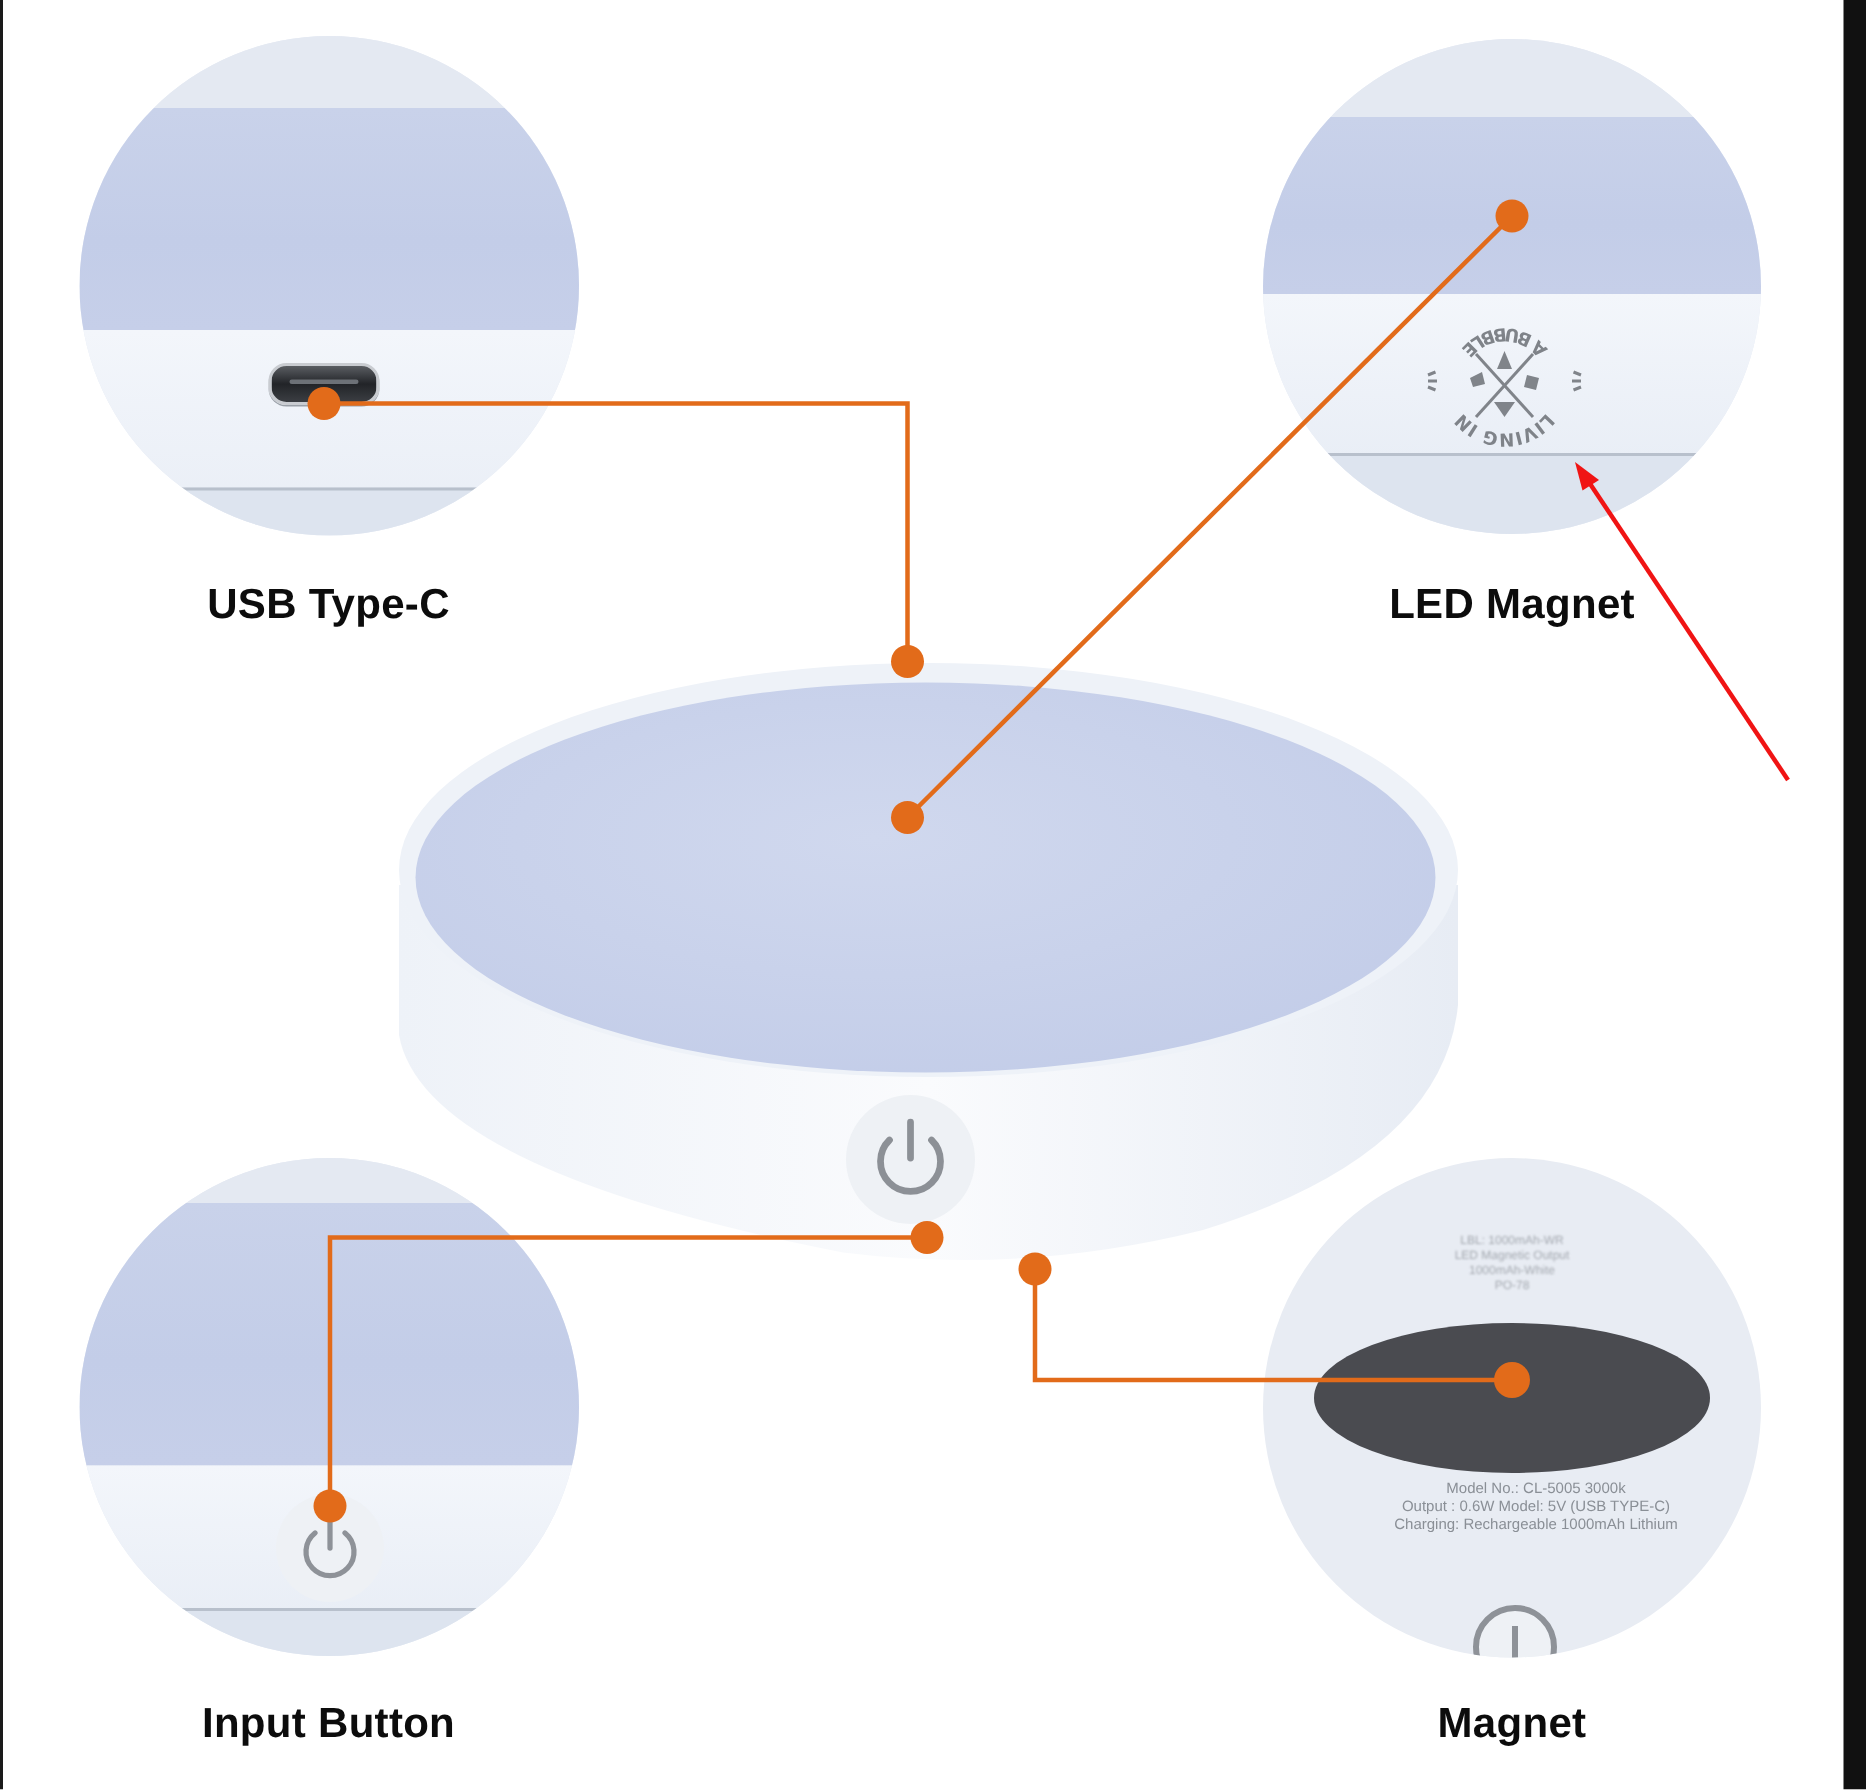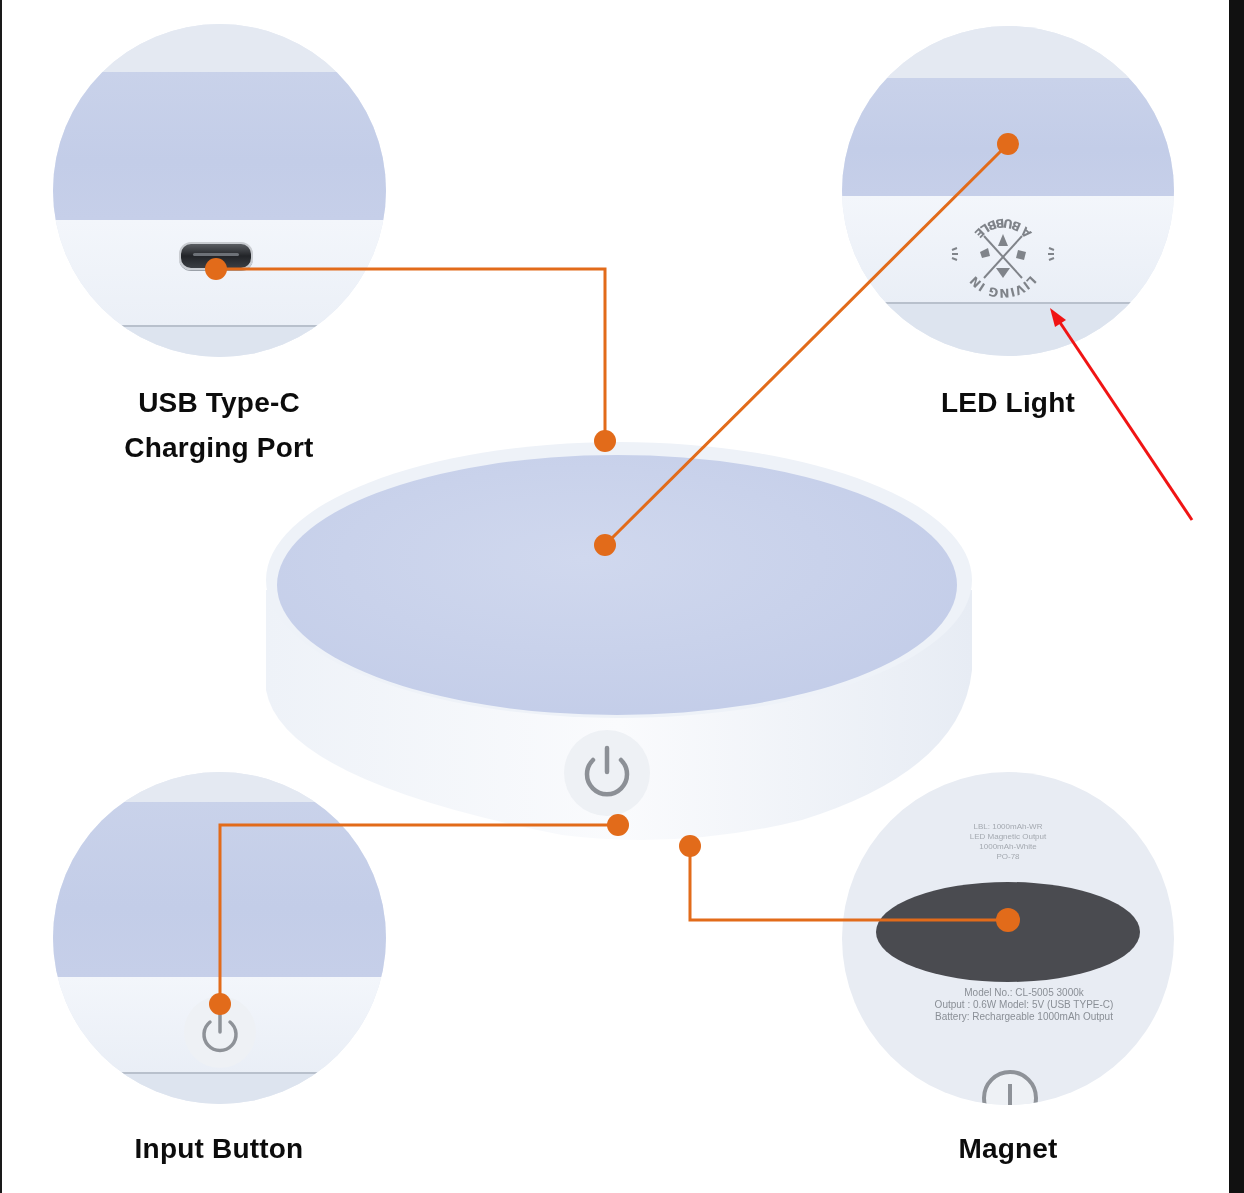--- a/index.html
+++ b/index.html
@@ -125,21 +125,21 @@
   <div class="spec-text blur-text" style="left:80px; width:172px; top:50px;">
     <div>LBL: 1000mAh-WR</div>
     <div>LED Magnetic Output</div>
     <div>1000mAh-White</div>
     <div>PO-78</div>
   </div>
   <div class="magnet-disc" style="left:34px; top:110px; width:264px; height:100px;"></div>
   <div class="spec-text" style="left:16px; width:332px; top:215px; font-size:10px; line-height:12px;">
     <div>Model No.: CL-5005 3000k</div>
     <div>Output : 0.6W  Model: 5V (USB TYPE-C)</div>
-    <div>Battery: Rechargeable 1000mAh Output</div>
+    <div>Charging: Rechargeable 1000mAh Lithium</div>
   </div>
   <div style="position:absolute; left:140px; top:298px; width:56px; height:56px; border-radius:50%; border:4px solid #8e9298; box-sizing:border-box; background:#eef1f5;">
     <div style="position:absolute; left:22px; top:10px; width:4px; height:24px; background:#8e9298;"></div>
   </div>
 </div>
 
 <div class="product">
   <svg width="714" height="410" viewBox="0 0 714 410">
     <defs>
       <linearGradient id="sideGrad" x1="0" y1="0" x2="1" y2="0">
@@ -182,17 +182,16 @@
     <circle cx="1008" cy="920" r="12"></circle>
   </g>
   <g stroke="#f01414" stroke-width="3" fill="#f01414">
     <line x1="1192" y1="520" x2="1057" y2="318"></line>
     <polygon points="1050,308 1066,320 1055,327" stroke="none"></polygon>
   </g>
 </svg>
 
 <div class="label" style="left:60px; top:380px; width:318px;">
   <div>USB Type-C</div>
-  <div>Charging Port</div>
 </div>
-<div class="label" style="left:880px; top:380px; width:256px;">LED Light</div>
+<div class="label" style="left:880px; top:380px; width:256px;">LED Magnet</div>
 <div class="label" style="left:60px; top:1126px; width:318px;">Input Button</div>
 <div class="label" style="left:880px; top:1126px; width:256px;">Magnet</div>
 
 </body></html>

